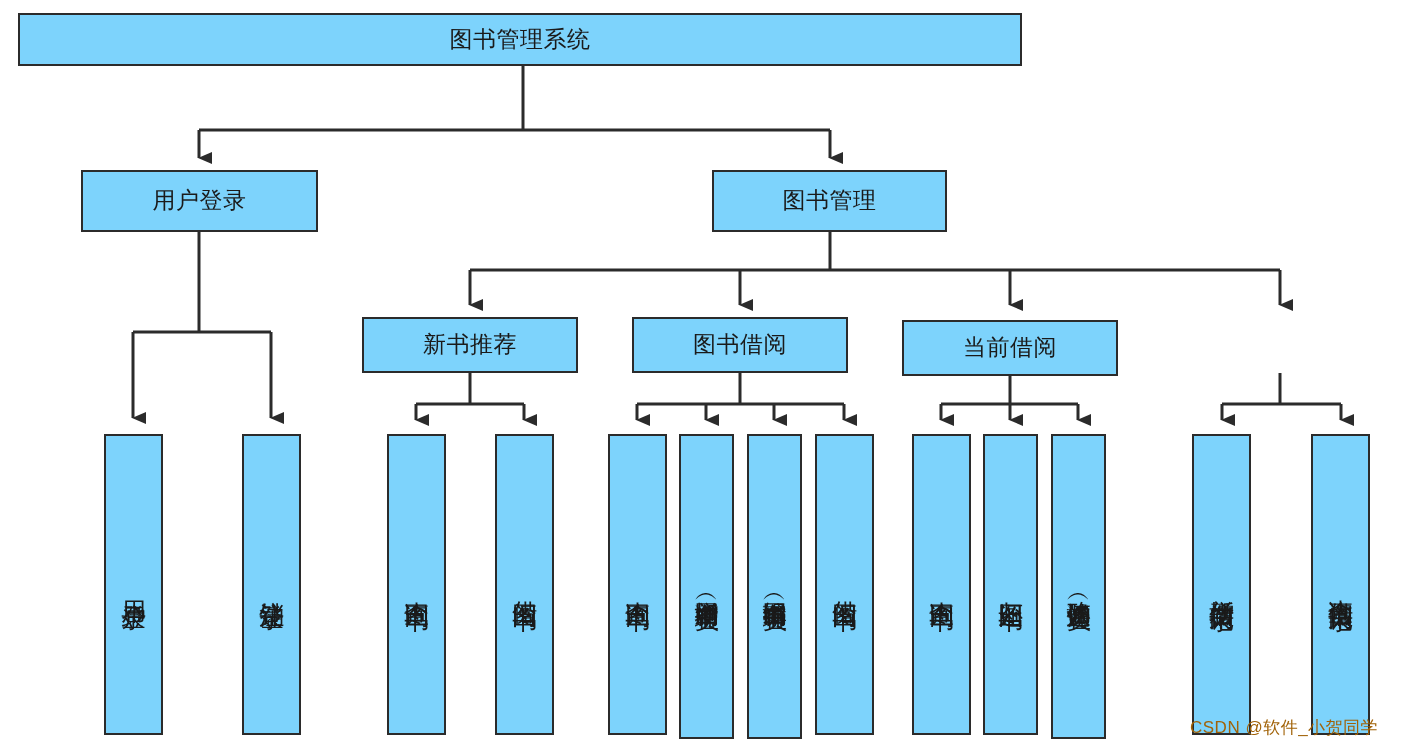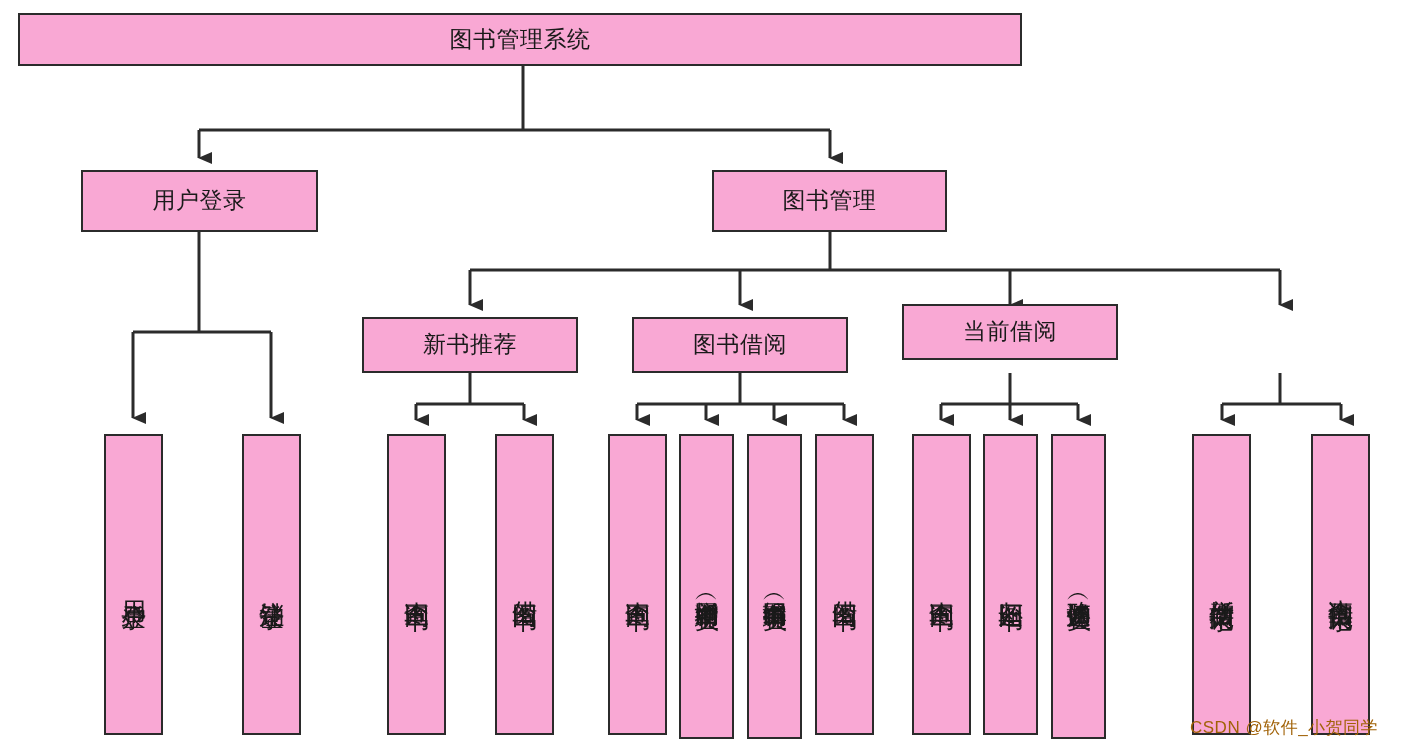--- a/index.html
+++ b/index.html
@@ -22,21 +22,21 @@
     left: 0;
     top: 0;
     width: 1405px;
     height: 747px;
     pointer-events: none;
   }
   .node {
     position: absolute;
     box-sizing: border-box;
     border: 2.5px solid #2b2b2b;
-    background: #f9a8d4;
+    background: #7dd3fc;
     display: flex;
     align-items: center;
     justify-content: center;
     color: #1a1a1a;
   }
   .node .label {
     display: block;
     text-align: center;
     letter-spacing: 0.5px;
   }
@@ -139,21 +139,21 @@
   <div class="node horiz" style="left:712px; top:170px; width:235px; height:62px;align-items:center;">
     <span class="label">图书管理</span>
   </div>
 
   <div class="node horiz" style="left:362px; top:317px; width:216px; height:56px;">
     <span class="label">新书推荐</span>
   </div>
   <div class="node horiz" style="left:632px; top:317px; width:216px; height:56px;">
     <span class="label">图书借阅</span>
   </div>
-  <div class="node horiz" style="left:902px; top:304px; width:216px; height:56px;">
+  <div class="node horiz" style="left:902px; top:320px; width:216px; height:56px;">
     <span class="label">当前借阅</span>
   </div>
 
   <div class="node vert" style="left:104px; top:434px; width:59px; height:301px;">
     <span class="label">用户登录</span>
   </div>
   <div class="node vert" style="left:242px; top:434px; width:59px; height:301px;">
     <span class="label">注销登录</span>
   </div>
 

